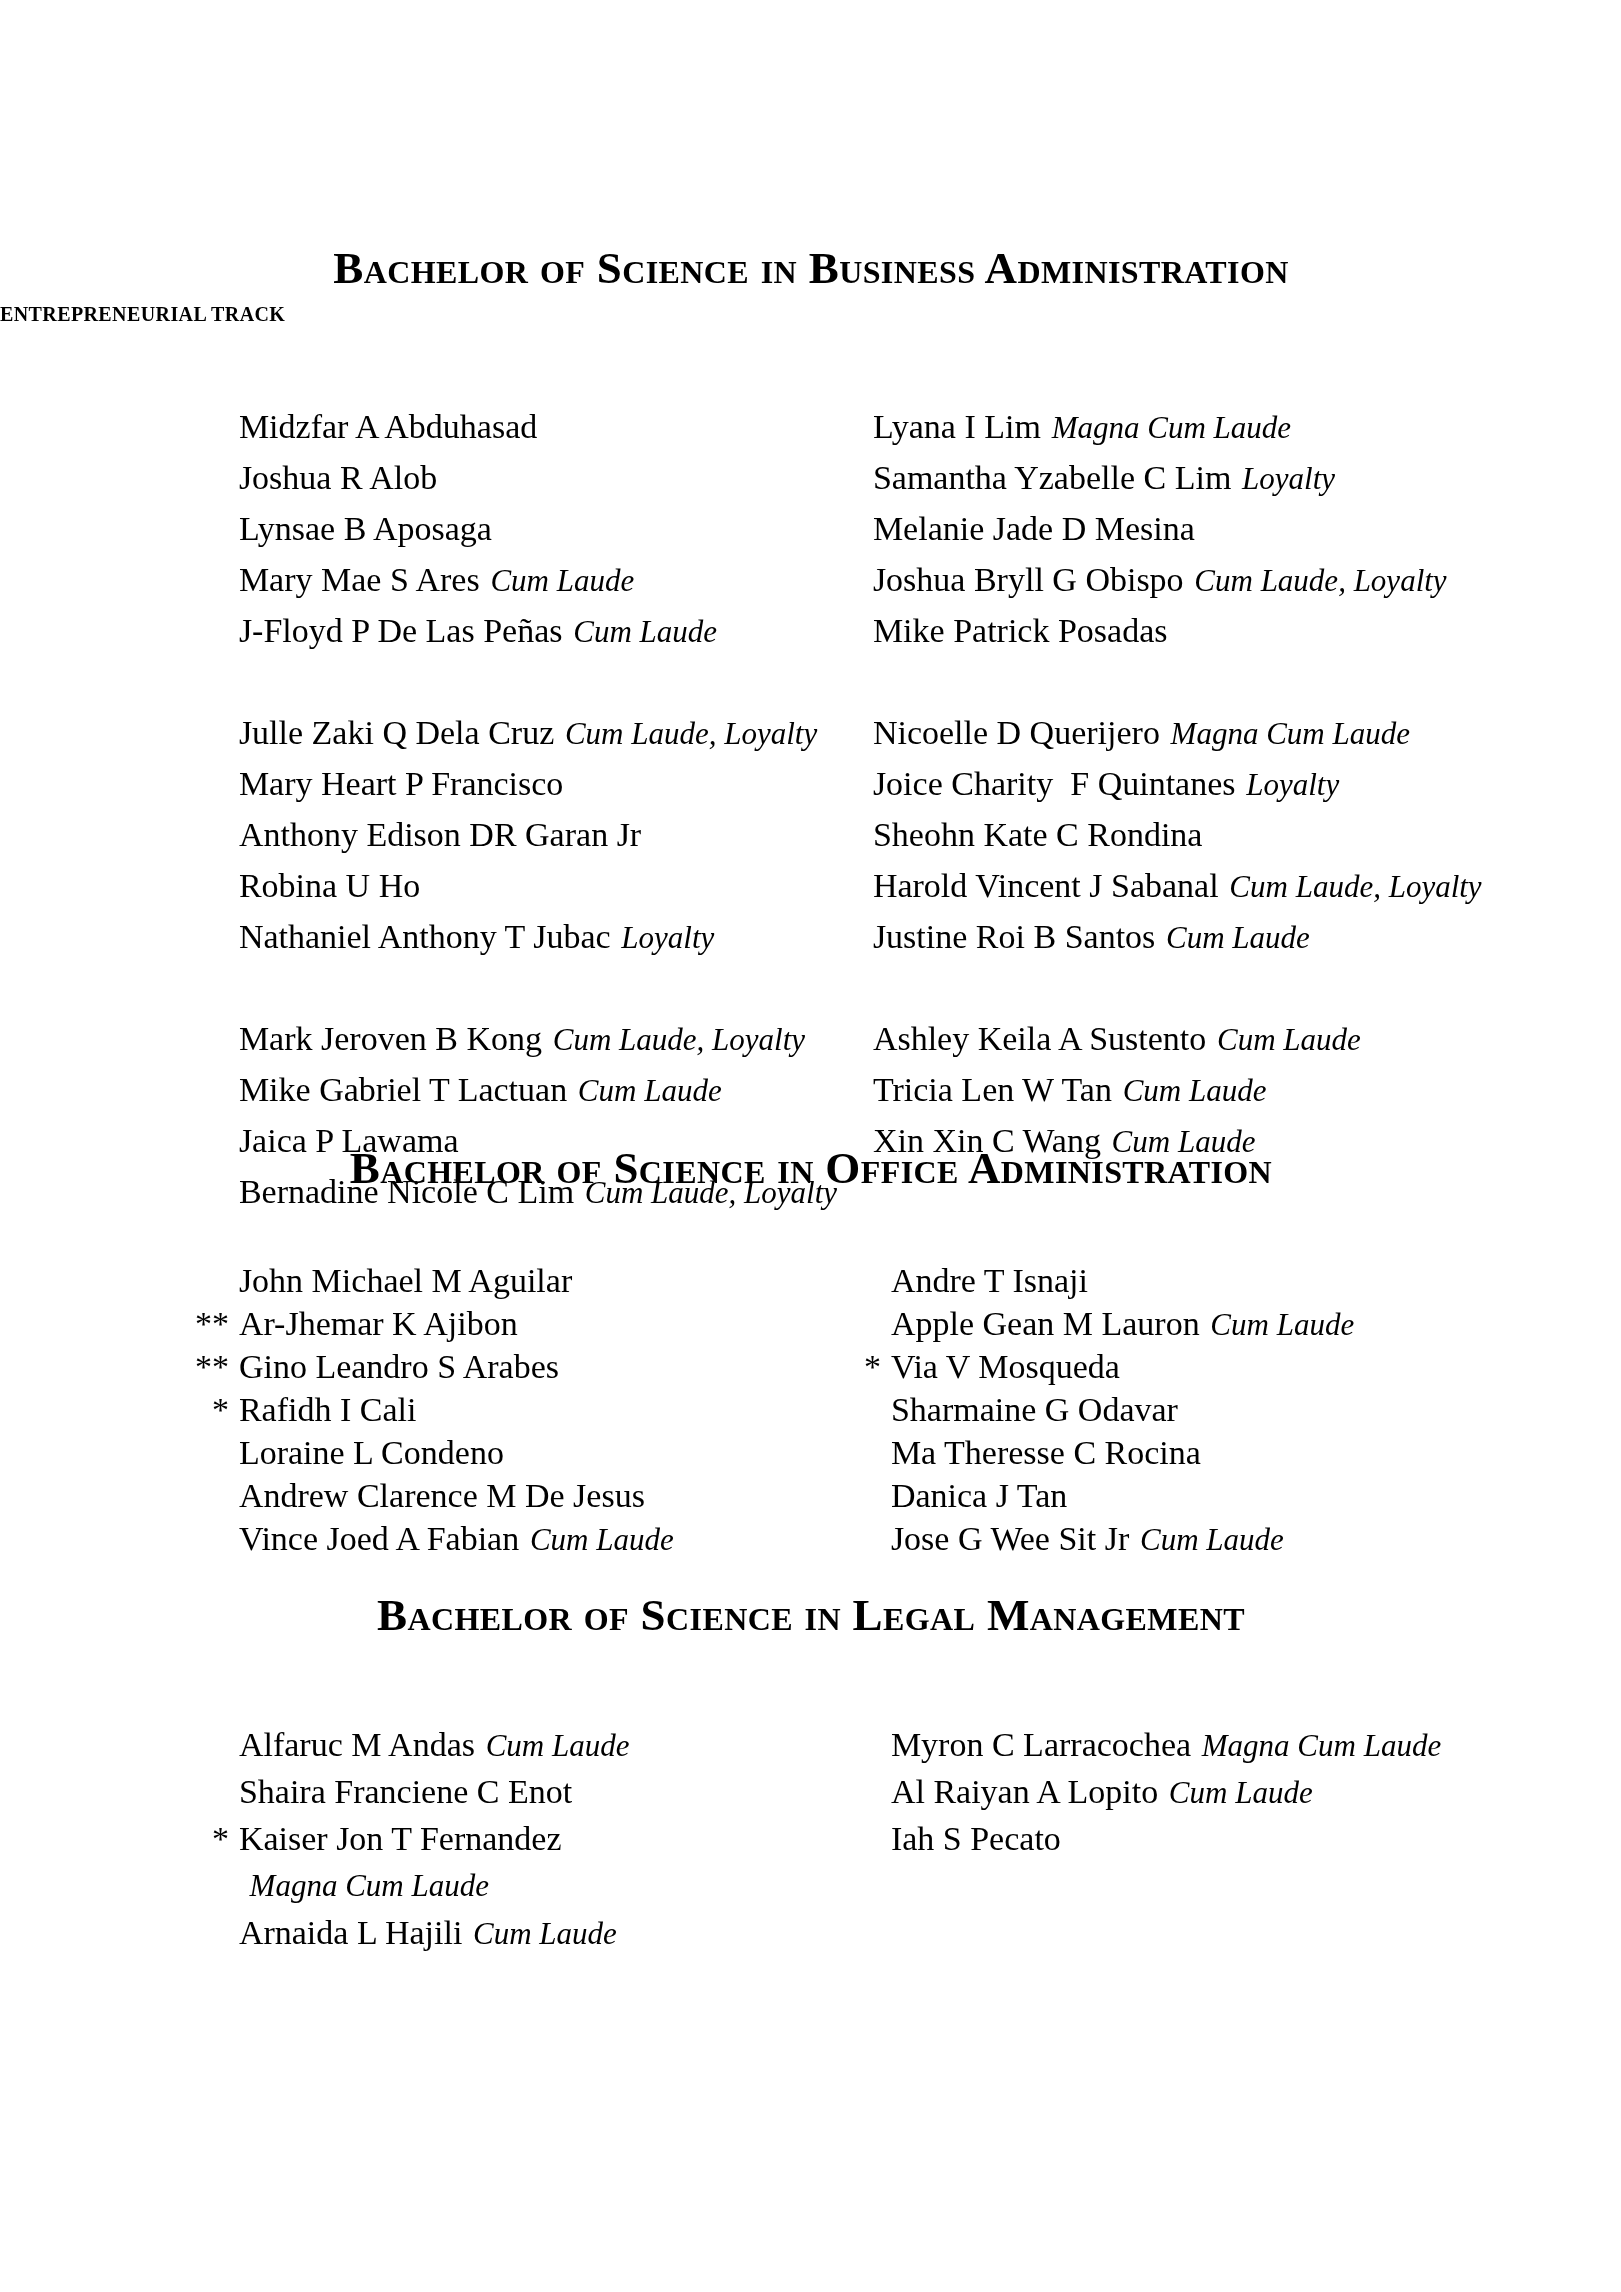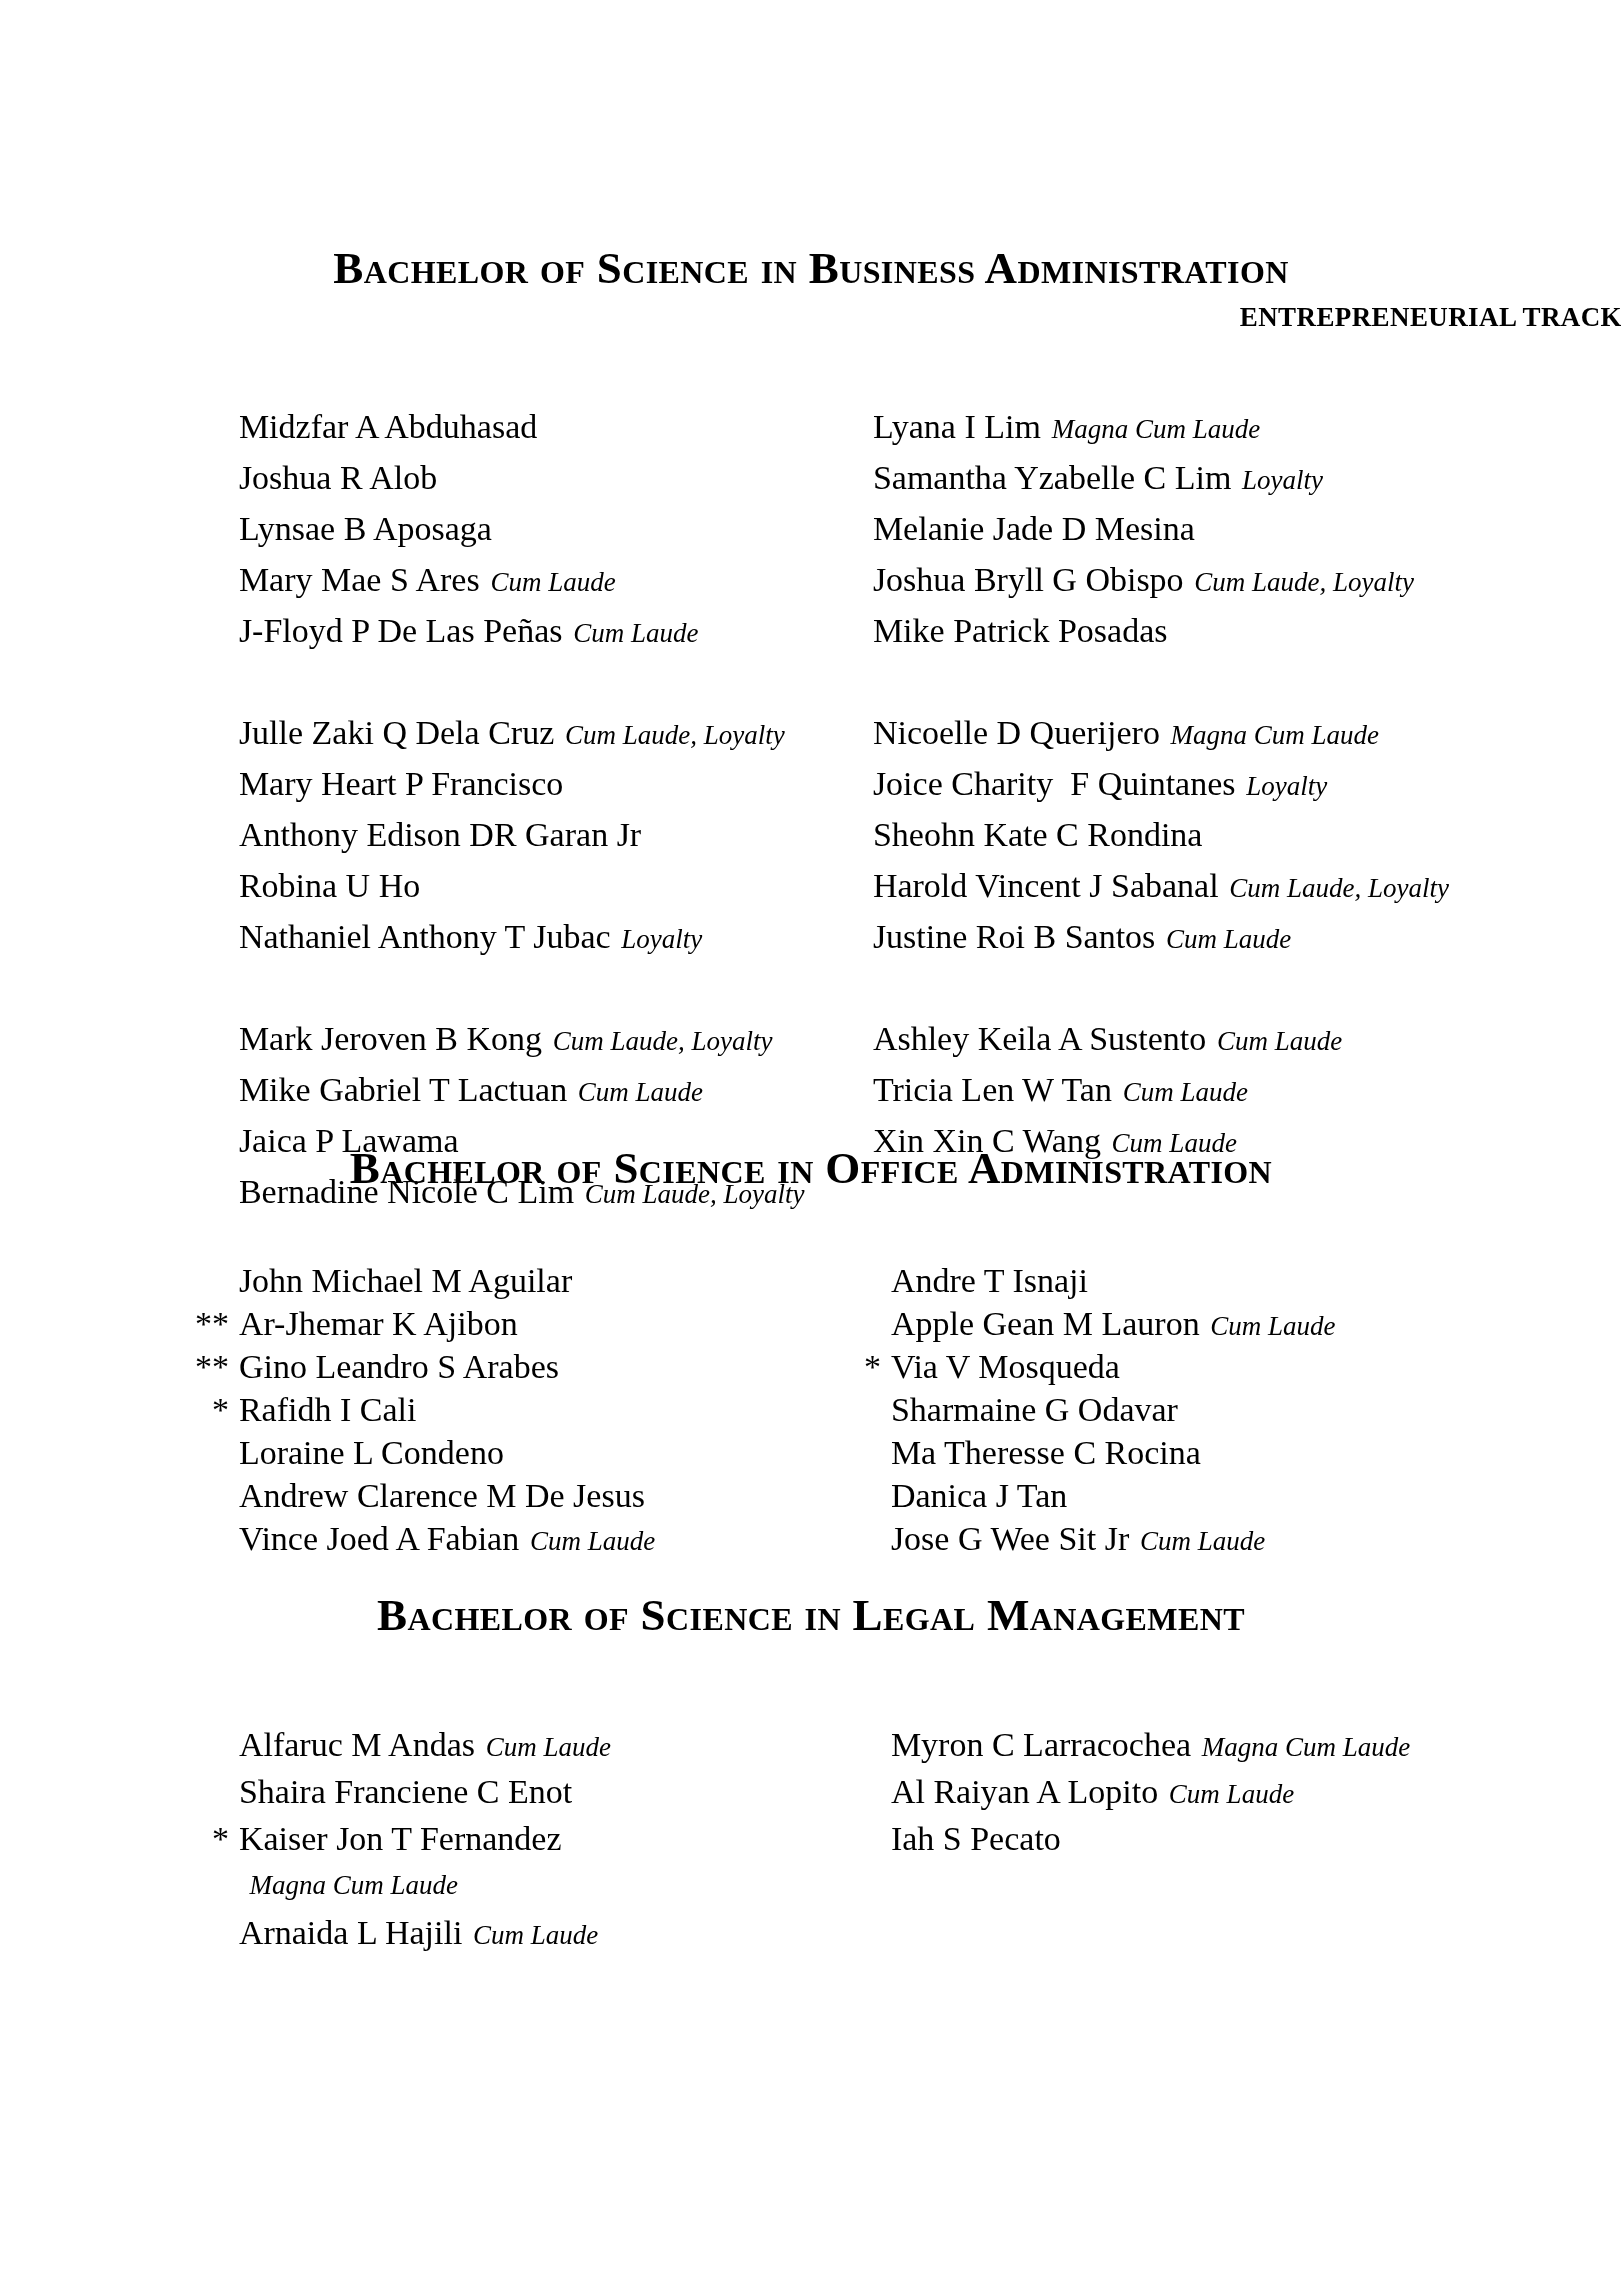--- a/index.html
+++ b/index.html
@@ -21,23 +21,23 @@
     font-weight: bold;
     font-size: 45px;
     line-height: 1.1;
     letter-spacing: 0.4px;
     white-space: nowrap;
   }
   .sec-subtitle {
     position: absolute;
     left: 0;
     width: 100%;
-    text-align: right;
+    text-align: left;
     font-weight: bold;
-    font-size: 27px;
+    font-size: 20px;
     line-height: 1.1;
     letter-spacing: 0.4px;
     white-space: nowrap;
   }
   .col { position: absolute; width: 699px; }
   .group { margin: 18px; }
   .col.s1 .group + .group { margin-top: 51px; }
   .row {
     display: flex;
     align-items: baseline;
@@ -53,21 +53,21 @@
     text-align: right;
     margin-right: 9.9px;
     font-size: 34px;
   }
   .name {
     font-size: 34px;
     white-space: pre;
   }
   .honors {
     font-style: italic;
-    font-size: 27px;
+    font-size: 31px;
     margin-left: 10.7px;
     white-space: pre;
     text-align: center;
   }
 </style>
 </head>
 <body>
 
 <div class="page">
 

